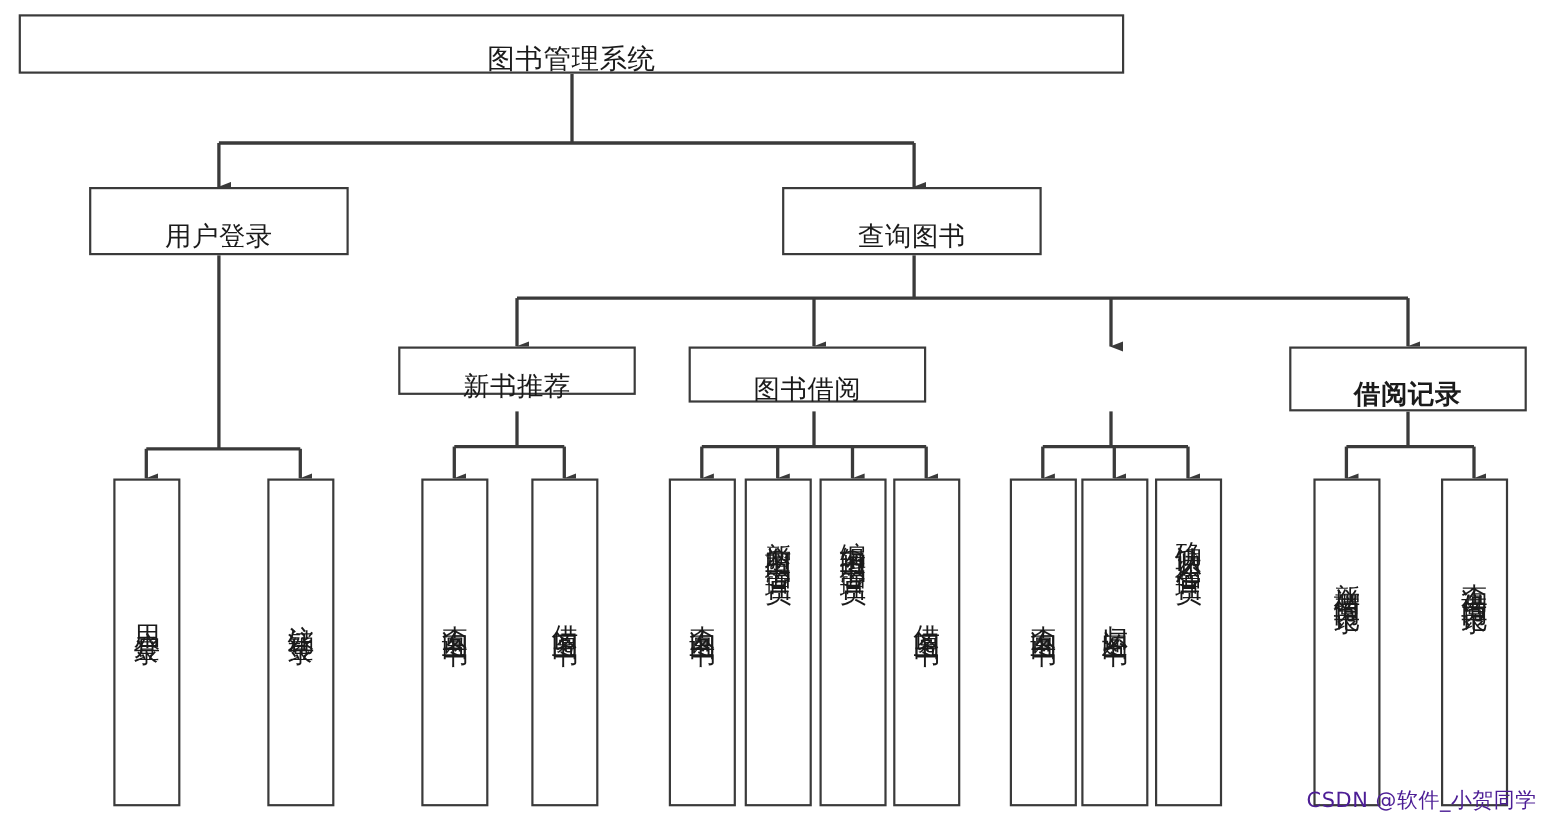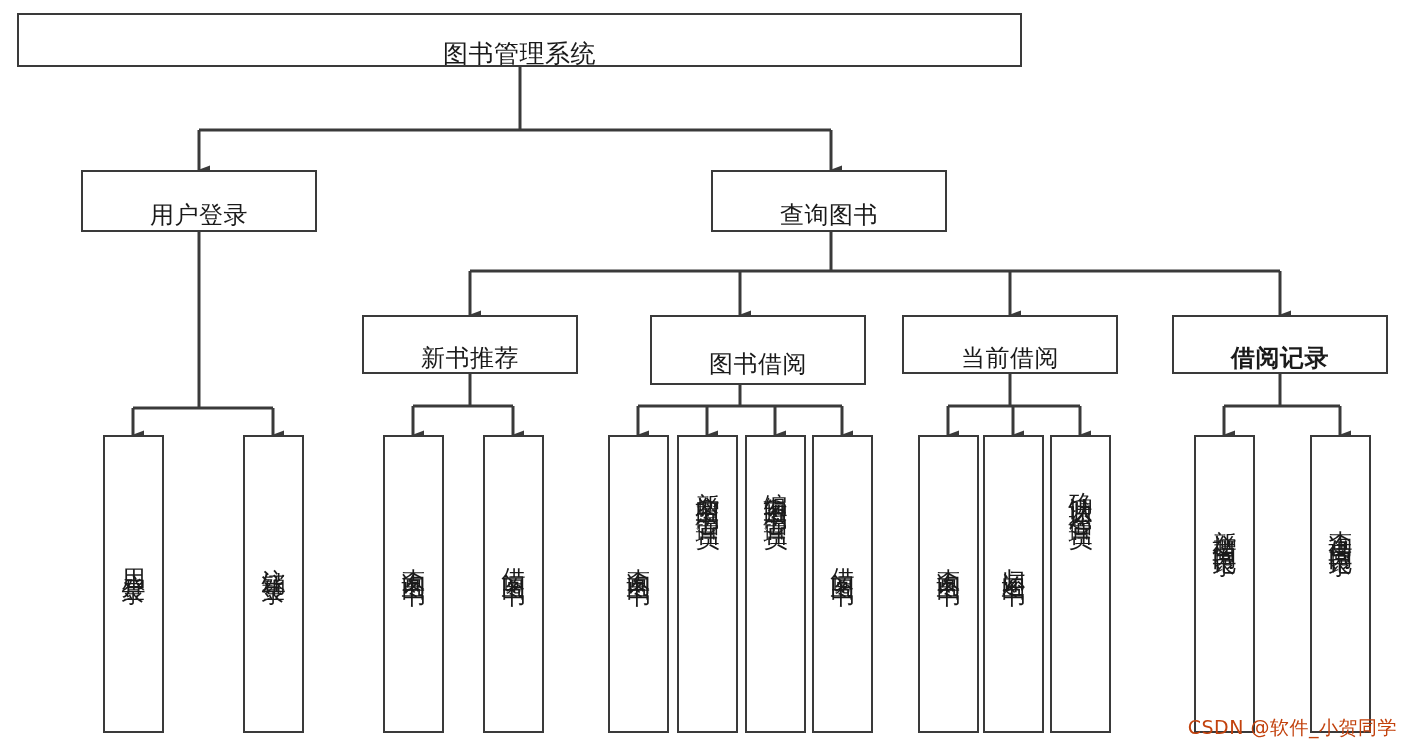--- a/index.html
+++ b/index.html
@@ -76,21 +76,21 @@
     letter-spacing: 5px;
     white-space: normal;
     max-height: 100%;
   }
 
   .watermark {
     position: absolute;
     right: 8px;
     bottom: 6px;
     font-size: 19px;
-    color: #c2410c;
+    color: #4c1d95;
     letter-spacing: 0.5px;
     white-space: nowrap;
     font-family: "DejaVu Sans", "Liberation Sans", sans-serif;
   }
 </style>
 </head>
 <body>
 
 <div id="diagram-canvas">
 
@@ -149,31 +149,28 @@
   </div>
 
   <div class="node horiz" style="left:81px; top:170px; width:236px; height:62px;">
     <span class="node-label">用户登录</span>
   </div>
 
   <div class="node horiz" style="left:711px; top:170px; width:236px; height:62px;">
     <span class="node-label">查询图书</span>
   </div>
 
-  <div class="node horiz" style="left:362px; top:315px; width:216px; height:59px;">
+  <div class="node horiz" style="left:362px; top:315px; width:216px; height:44px;">
     <span class="node-label">新书推荐</span>
   </div>
 
-  <div class="node horiz" style="left:650px; top:315px; width:216px; height:70px;">
+  <div class="node horiz" style="left:626px; top:315px; width:216px; height:51px;">
     <span class="node-label">图书借阅</span>
   </div>
 
-  <div class="node horiz" style="left:902px; top:315px; width:216px; height:59px;">
-    <span class="node-label">当前借阅</span>
-  </div>
 
   <div class="node horiz" style="left:1172px; top:315px; width:216px; height:59px;font-weight:bold;">
     <span class="node-label">借阅记录</span>
   </div>
 
   <div class="node vert" style="left:103px; top:435px; width:61px; height:298px; padding-top:84px;">
     <span class="node-label">用户登录</span>
   </div>
 
   <div class="node vert" style="left:243px; top:435px; width:61px; height:298px; padding-top:84px;">

